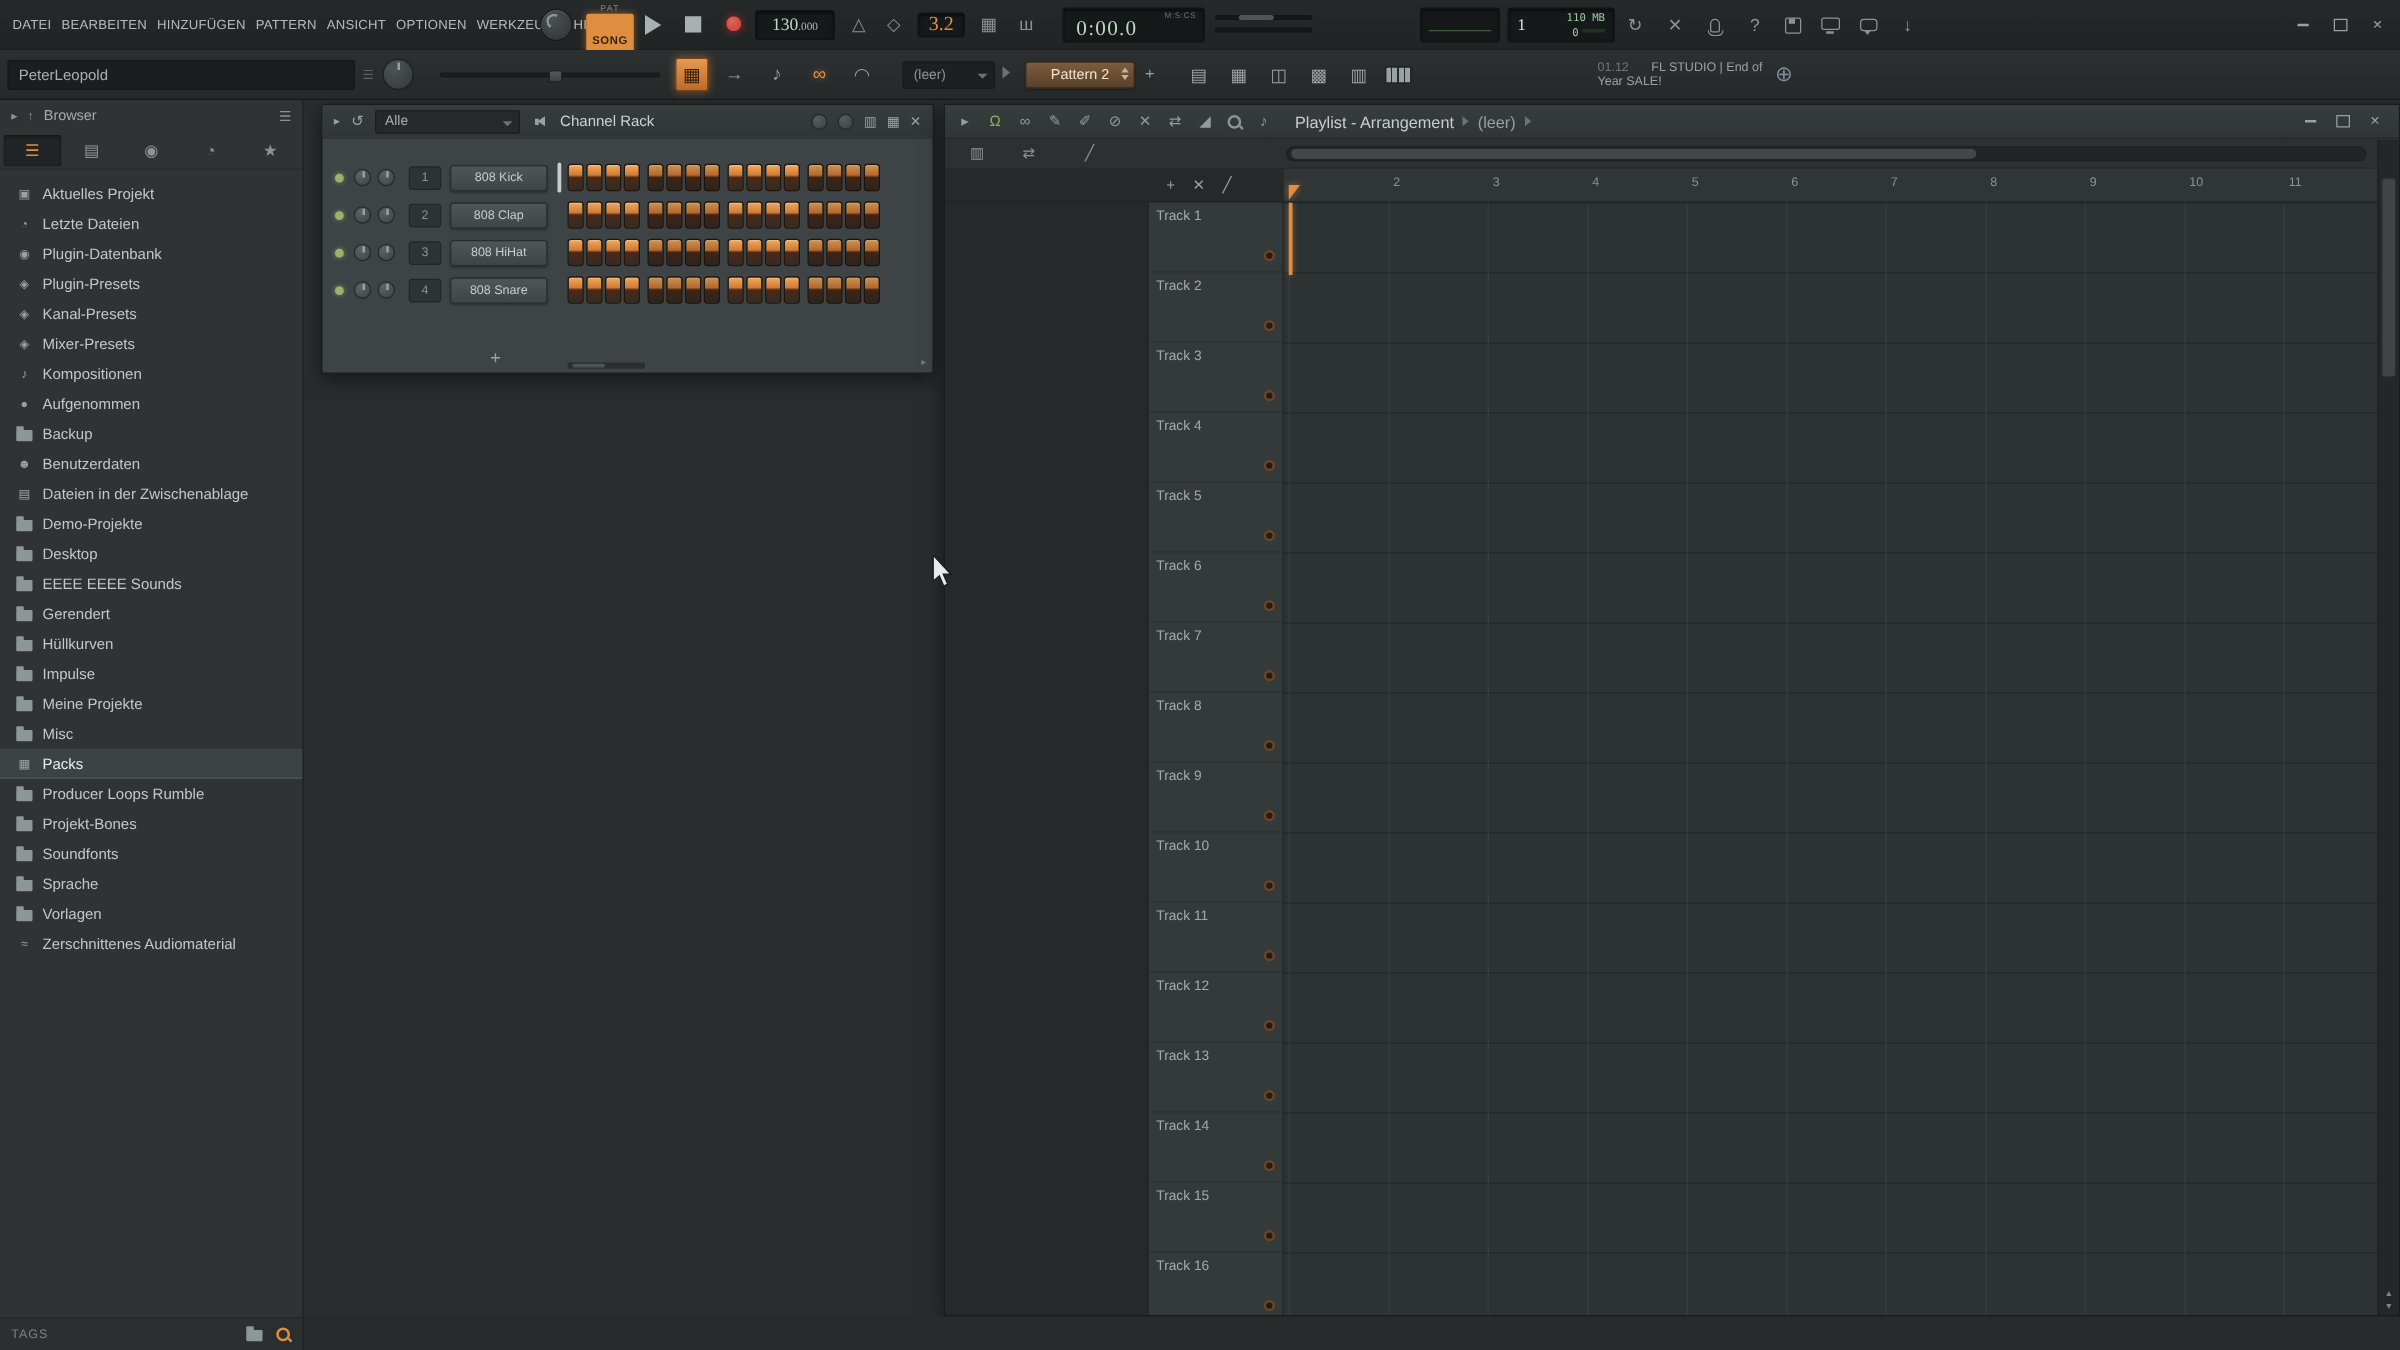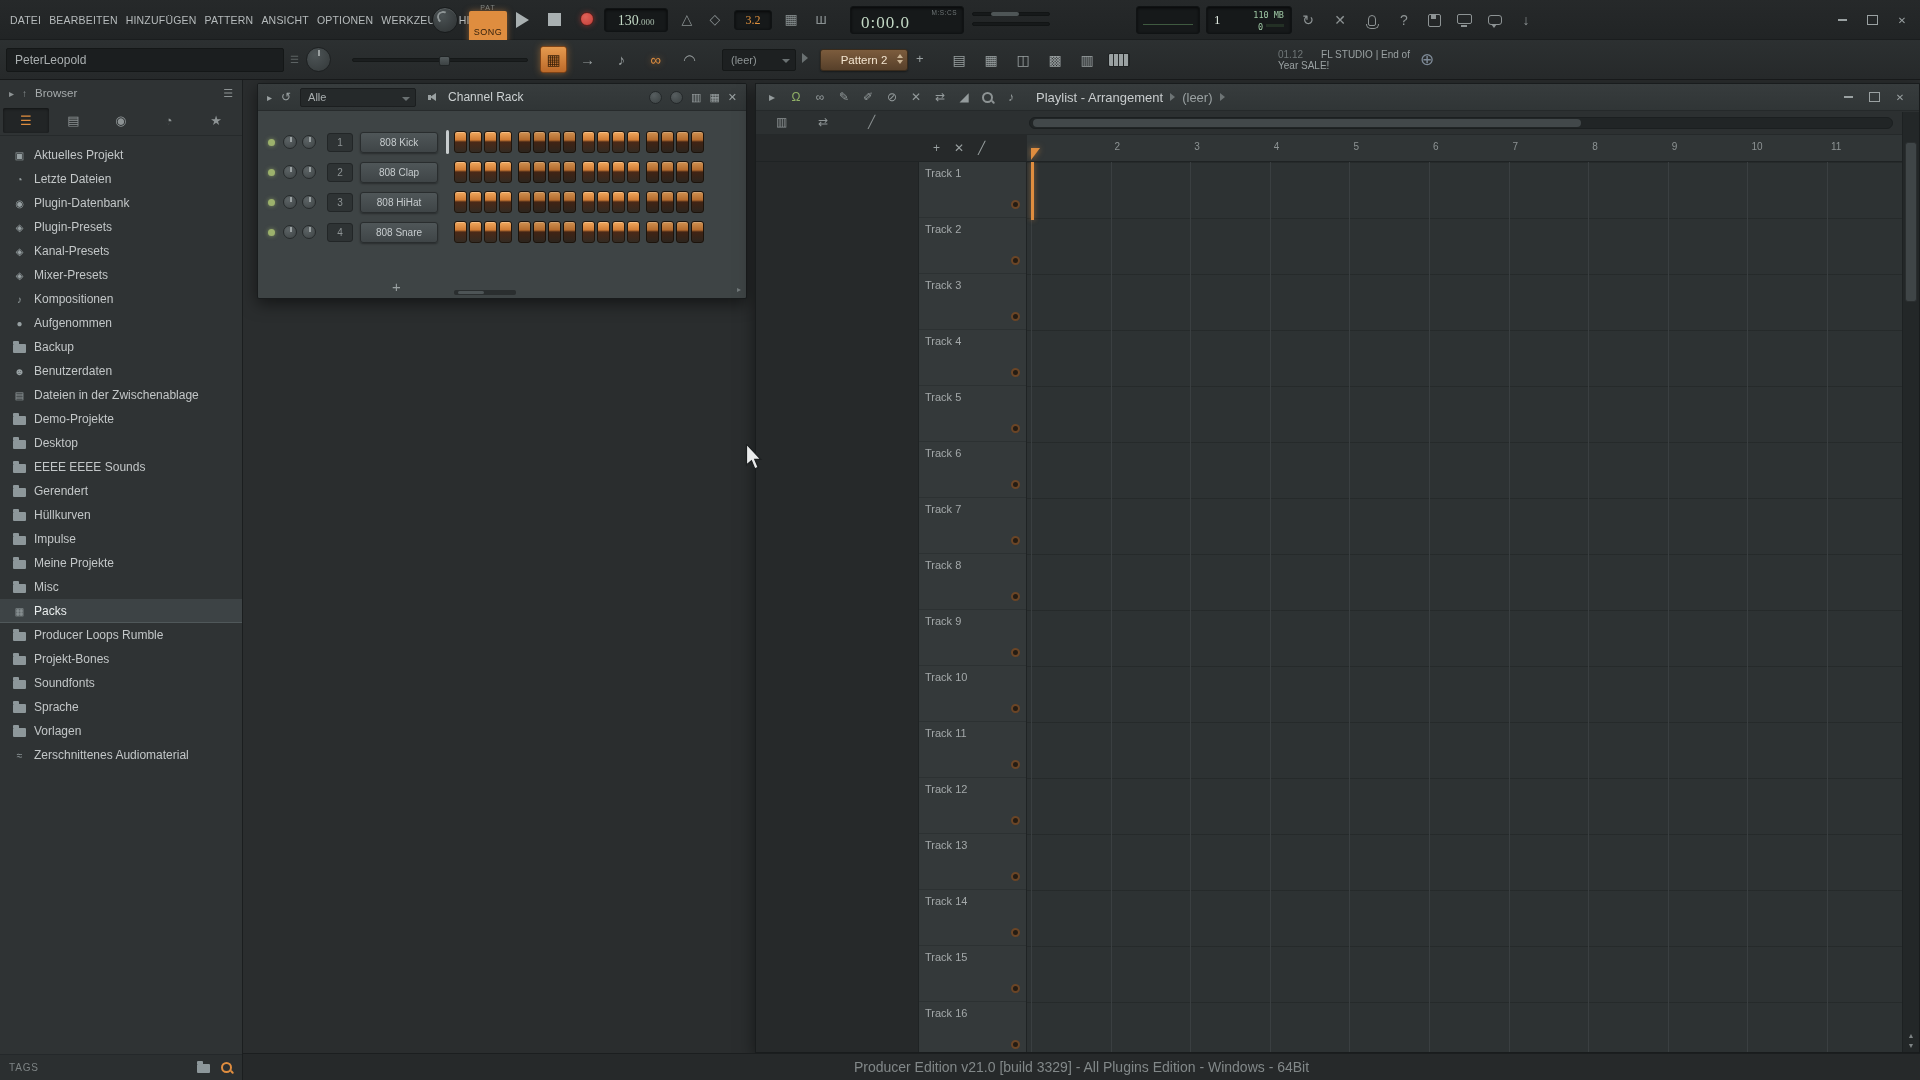--- a/index.html
+++ b/index.html
@@ -20,39 +20,39 @@
 
   .wheel{position:absolute;left:432px;top:7px;width:26px;height:26px;border-radius:50%;
          background:radial-gradient(circle at 38% 32%,#4b5254,#2c3031);border:1px solid #181b1c;
          box-shadow:inset 0 1px 1px rgba(255,255,255,.12)}
   .wheel::after{content:"";position:absolute;left:4px;top:3px;width:8px;height:8px;
          border-radius:50%;border-top:2px solid #8e9596;border-left:2px solid #8e9596;
          border-right:2px solid transparent;border-bottom:2px solid transparent;transform:rotate(-14deg)}
   .mode-stack{position:absolute;left:468px;top:4px;width:40px;text-align:center}
   .pat-label{font-size:7px;color:#7d8384;letter-spacing:1px;display:block}
   .song-badge{display:inline-block;background:var(--accent);color:#36220d;font-size:9px;
-         font-weight:normal;padding:16px 5px;border-radius:2px;letter-spacing:.5px;
+         font-weight:bold;padding:16px 5px;border-radius:2px;letter-spacing:.5px;
          box-shadow:0 0 6px rgba(223,141,63,.5)}
   .btn-play{position:absolute;left:516px;top:12px;width:0;height:0;border-left:13px solid #a9b0b1;
          border-top:8px solid transparent;border-bottom:8px solid transparent}
   .btn-stop{position:absolute;left:548px;top:13px;width:13px;height:13px;background:#a9b0b1}
   .btn-record{position:absolute;left:580px;top:12px;width:14px;height:14px;border-radius:50%;
          background:radial-gradient(circle at 38% 32%,#e06258,var(--record-red));
          border:1px solid #5e1f1b;box-shadow:0 0 5px rgba(194,64,58,.5)}
 
   .lcd-panel{position:absolute;background:#16191a;border:1px solid #101314;border-radius:3px;
          box-shadow:inset 0 1px 3px rgba(0,0,0,.7)}
   .tempo-panel{left:604px;top:8px;width:64px;height:24px;display:flex;align-items:baseline;
          justify-content:center;padding-top:4px}
   .lcd{font-family:Liberation Serif, serif;color:var(--lcd-green)}
   .tempo-int{font-size:14px}
   .tempo-frac{font-size:9px;opacity:.85}
   .gicon{position:absolute;color:#8a9192;font-size:14px;line-height:16px;text-align:center;width:18px}
   .swing-panel{left:734px;top:10px;width:38px;height:20px;display:flex;align-items:center;justify-content:center}
-  .swing-panel .lcd{color:var(--lcd-orange);font-size:12px}
+  .swing-panel .lcd{color:var(--lcd-orange);font-size:16px}
   .time-panel{left:850px;top:6px;width:114px;height:28px}
   .time-units{position:absolute;right:6px;top:2px;font-size:6.5px;color:#6d7475;letter-spacing:.5px}
   .time-value{position:absolute;left:10px;top:6px;font-size:17px;letter-spacing:1px}
   .mini-sliders{position:absolute;left:972px;top:12px;width:78px}
   .mini-groove{height:4px;background:#16191a;border-radius:2px;margin-bottom:6px;position:relative;border:1px solid #121515}
   .mini-groove .mthumb{position:absolute;left:18px;top:-1px;width:28px;height:4px;background:#4e5556;border-radius:2px}
   .scope-panel{left:1136px;top:6px;width:64px;height:28px}
   .scope-line{position:absolute;left:6px;right:6px;bottom:8px;height:1px;background:#3f5a40}
   .perf-panel{left:1206px;top:6px;width:86px;height:28px;display:flex;align-items:center;padding:0 7px;gap:8px}
   .bar-value{font-size:13px;color:#dfe8e0}
@@ -714,17 +714,14 @@
         <span class="sarrow a1">▲</span>
         <span class="sarrow a2">▼</span>
       </div>
     </div>
 
     <svg class="cursor" width="18" height="27" viewBox="0 0 12 18">
       <path d="M1 0 L1 14 L4.3 11.2 L6.6 16.6 L8.8 15.6 L6.5 10.3 L10.5 10.3 Z" fill="#e9ebeb" stroke="#1c1f20" stroke-width="0.8"></path>
     </svg>
   </div>
 
-  <div class="statusbar">
-    <span>Producer Edition v21.0 [build 3329] - All Plugins Edition - Windows - 64Bit</span>
-  </div>
 
 </div>
 
 </body></html>

